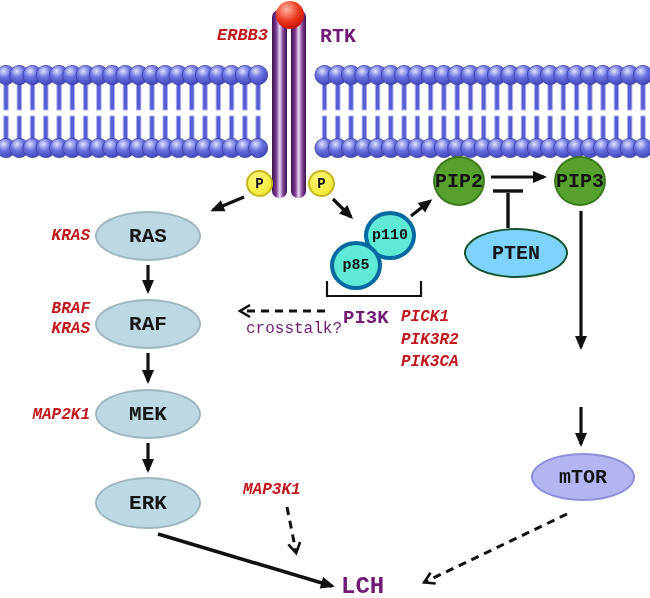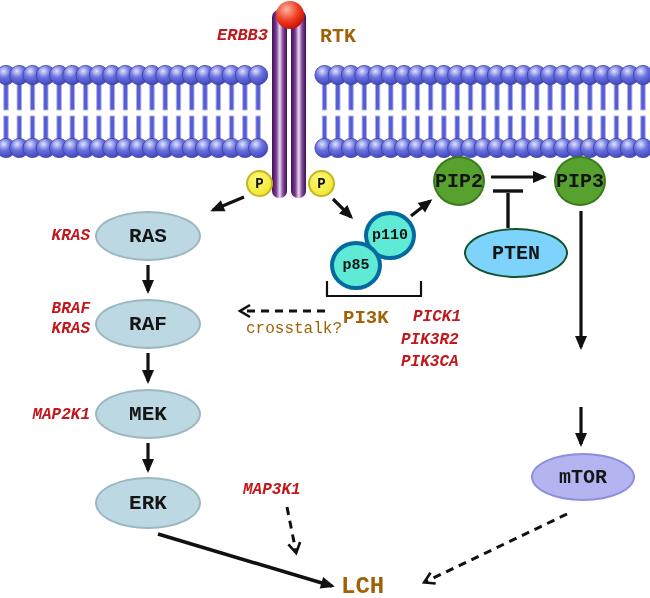--- a/index.html
+++ b/index.html
@@ -29,21 +29,21 @@
     border-radius:50%;font-weight:bold;color:#151515;z-index:6;box-sizing:border-box;}
   .kinase{background:#bcd9e3;border:2px solid #9db6c0;font-size:21px;}
   .aktlike{background:#b4b5f0;border:2px solid #8e8edb;font-size:20px;}
   .lipid{background:#57a12e;border:2px solid #3d7a1e;font-size:20px;}
   .pten{background:#7dd3fc;border:2px solid #14532d;font-size:20px;}
   .subunit{background:#5eead4;border:4px solid #0369a1;font-size:15px;z-index:5;}
   
   .gene{position:absolute;color:#c0181c;font-weight:bold;font-style:italic;
     font-size:16px;z-index:7;line-height:1.18;}
   .right-align{text-align:right;}
-  .blacklabel{position:absolute;color:#a16207;font-weight:bold;z-index:7;}
+  .blacklabel{position:absolute;color:#701a75;font-weight:bold;z-index:7;}
   .plain{font-weight:normal;}
 </style>
 </head>
 <body>
 
 <div id="canvas">
 
   <svg class="layer" id="membrane-svg" width="650" height="170">
     <defs>
       <radialGradient id="headGrad" cx="38%" cy="30%" r="75%">
@@ -258,21 +258,21 @@
 
   <div class="node aktlike" style="left:531px;top:453px;width:104px;height:48px;">mTOR</div>
 
   <div class="gene right-align" style="left:8px;top:227px;width:82px;">KRAS</div>
   <div class="gene right-align" style="left:8px;top:300px;width:82px;">BRAF</div>
   <div class="gene right-align" style="left:8px;top:320px;width:82px;">KRAS</div>
   <div class="gene right-align" style="left:8px;top:406px;width:82px;">MAP2K1</div>
   <div class="gene" style="left:243px;top:481px;">MAP3K1</div>
 
   <div class="blacklabel" style="left:343px;top:307px;font-size:19px;">PI3K</div>
-  <div class="gene" style="left:401px;top:308px;margin-left:12px;">PICK1</div>
+  <div class="gene" style="left:401px;top:308px;">PICK1</div>
   <div class="gene" style="left:401px;top:331px;">PIK3R2</div>
   <div class="gene" style="left:401px;top:353px;">PIK3CA</div>
 
   <div class="blacklabel plain" style="left:246px;top:320px;font-size:16px;">crosstalk?</div>
   <div class="blacklabel" style="left:341px;top:573px;font-size:24px;">LCH</div>
 
   <svg class="layer" width="650" height="598" style="z-index:8;">
     <defs>
       <marker id="mArrow" markerUnits="userSpaceOnUse" markerWidth="17" markerHeight="15" refX="12" refY="7" orient="auto">
         <path d="M1,1 L15,7 L1,13 z" fill="#111"></path>

